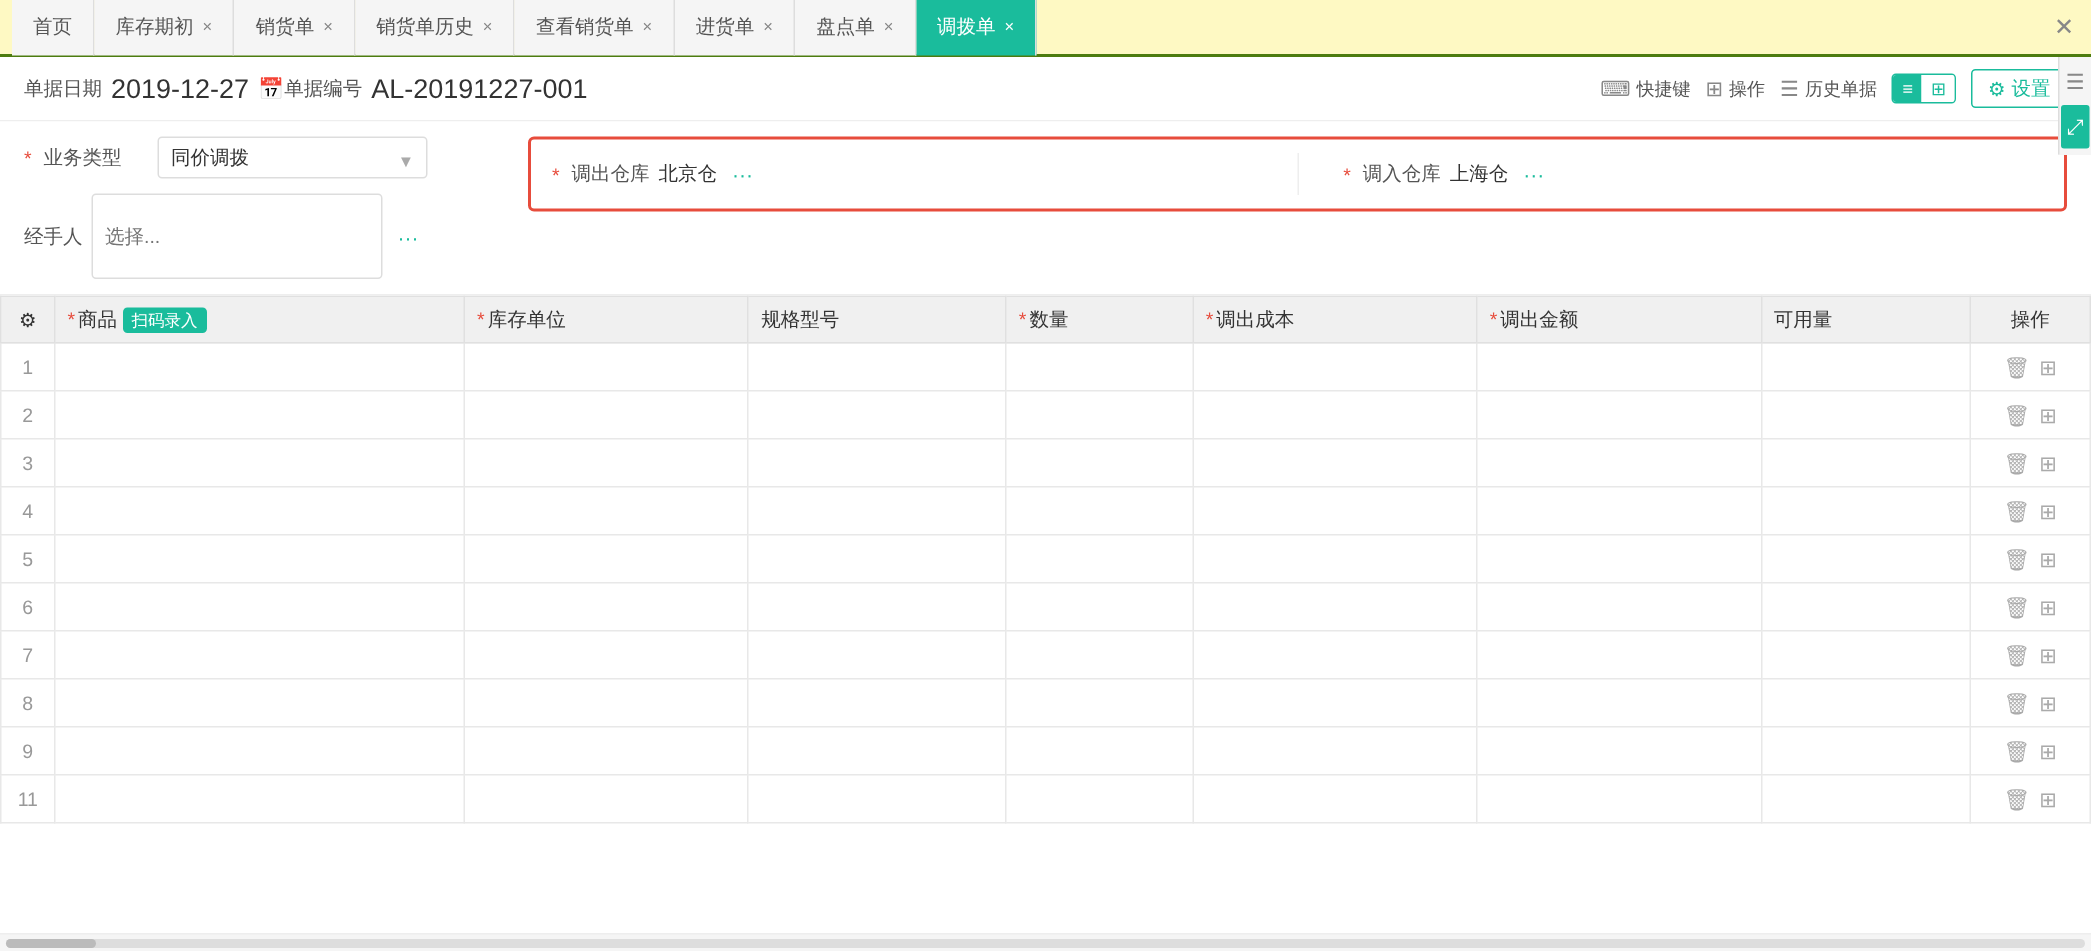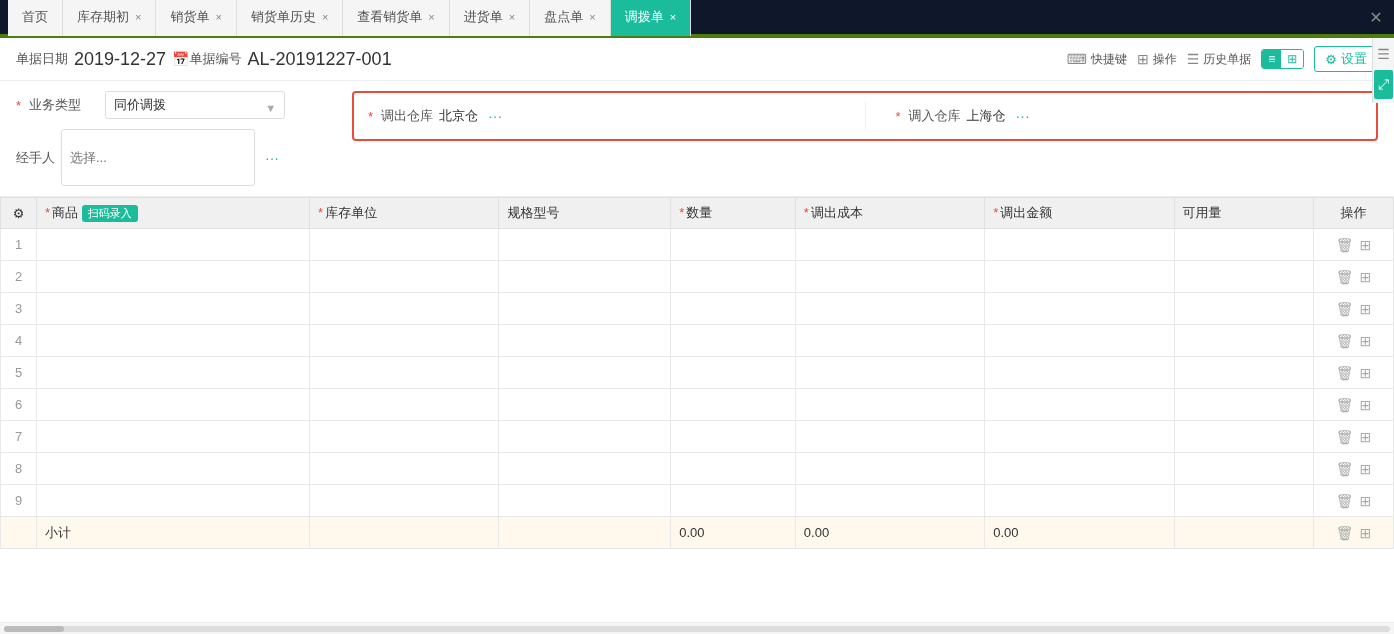--- a/index.html
+++ b/index.html
@@ -1,20 +1,20 @@
 <!DOCTYPE html>
 <html><head>
   <meta charset="utf-8">
   <style>
     * { box-sizing: border-box; margin: 0; padding: 0; }
     body { font-family: "Microsoft YaHei", "PingFang SC", sans-serif; font-size: 13px; color: #333; background: #fff; overflow: hidden; }
 
     
     .tab-bar {
-      display: flex; align-items: center; background: #0f172a; border-bottom: 4px solid #4d7c0f;
+      display: flex; align-items: center; background: #fef9c3; border-bottom: 2px solid #4d7c0f;
       height: 38px; padding-left: 8px;
     }
     .tab {
       display: flex; align-items: center; padding: 0 14px; height: 38px; cursor: pointer;
       font-size: 13px; color: #555; border-right: 1px solid #ddd; white-space: nowrap;
       background: #f5f5f5; user-select: none;
     }
     .tab.active { background: #1abc9c; color: #fff; }
     .tab .close-btn { margin-left: 6px; font-size: 11px; color: inherit; opacity: 0.7; cursor: pointer; }
     .tab.active .close-btn { color: #fff; opacity: 1; }
@@ -374,36 +374,36 @@
     <td></td>
     <td></td>
     <td></td>
     <td>
       <div class="action-cell">
         <span class="action-icon">🗑</span>
         <span class="action-icon">⊞</span>
       </div>
     </td>
   </tr>
-          <tr class="subtotal-row">
-  <td class="row-num" colspan="1"></td>
-  <td>小计</td>
-  <td></td>
-  <td></td>
-  <td>0.00</td>
-  <td>0.00</td>
-  <td>0.00</td>
-  <td></td>
-  <td>
-    <div class="action-cell">
-      <span class="action-icon">🗑</span>
-      <span class="action-icon">⊞</span>
-    </div>
-  </td>
-</tr>
+          <tr>
+    <td class="row-num">11</td>
+    <td></td>
+    <td></td>
+    <td></td>
+    <td></td>
+    <td></td>
+    <td></td>
+    <td></td>
+    <td>
+      <div class="action-cell">
+        <span class="action-icon">🗑</span>
+        <span class="action-icon">⊞</span>
+      </div>
+    </td>
+  </tr>
         </tbody>
     </table>
   </div>
 
   <div class="scrollbar-row">
     <div class="scrollbar-track">
       <div class="scrollbar-thumb"></div>
     </div>
   </div>
 </div>

